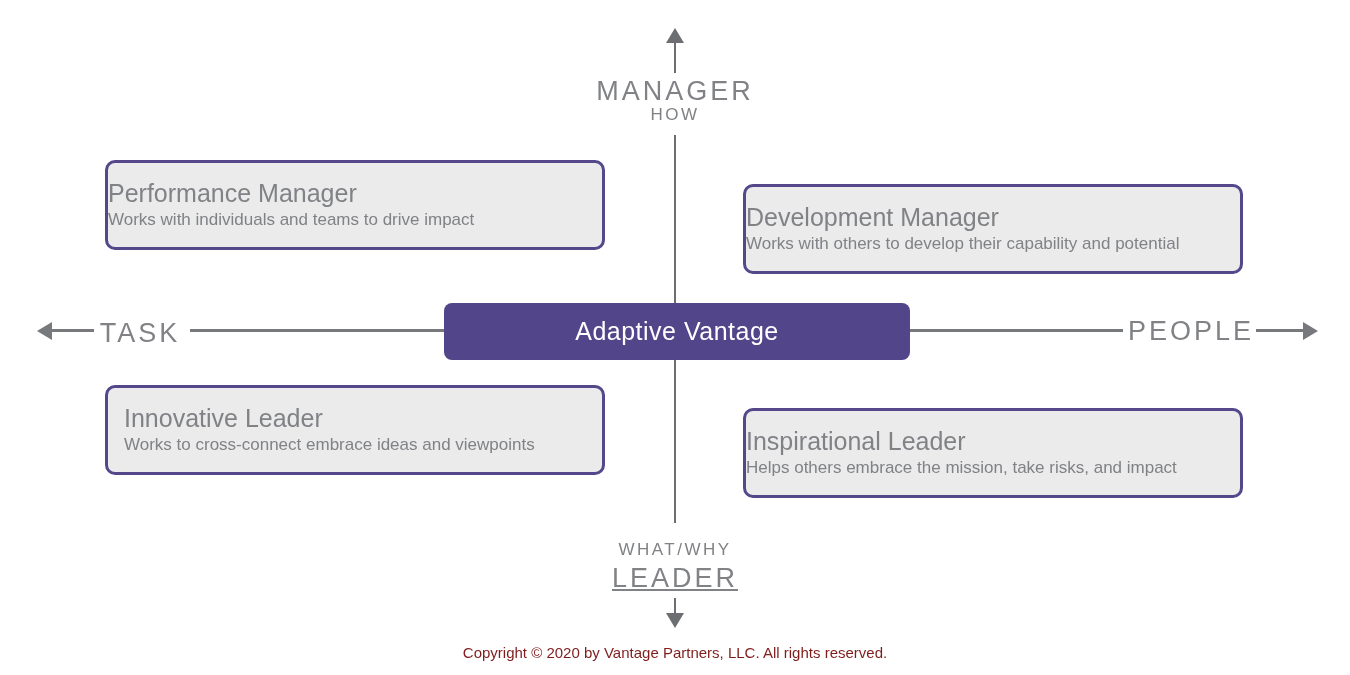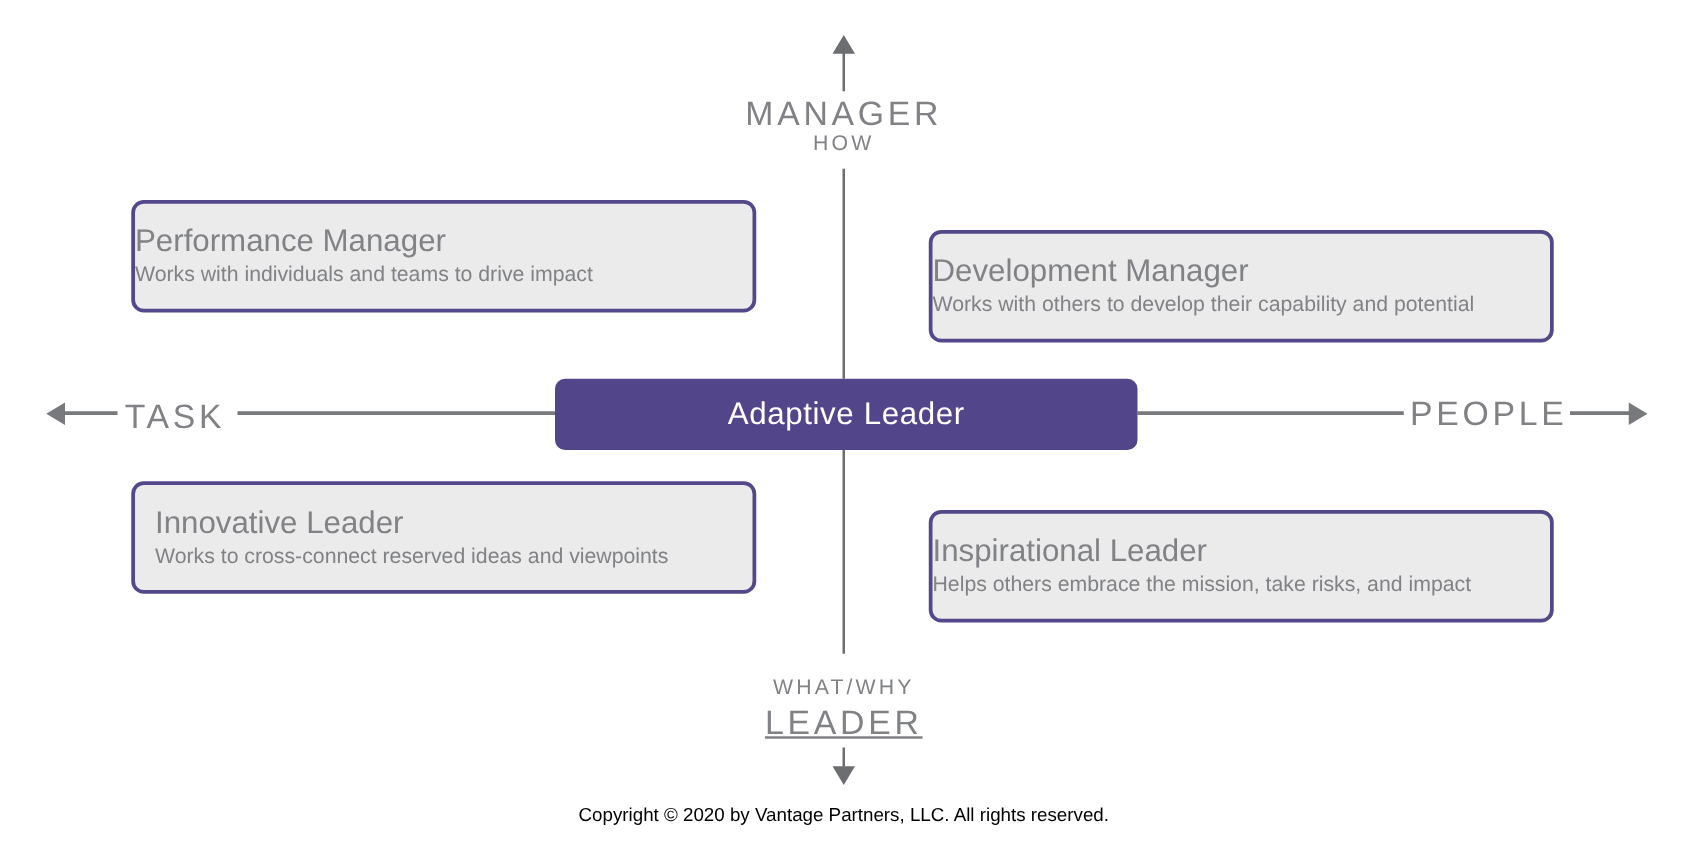--- a/index.html
+++ b/index.html
@@ -131,21 +131,21 @@
     font-size: 25px;
     letter-spacing: 0.5px;
   }
 
   
   .copyright {
     position: absolute;
     left: 675px;
     top: 644px;
     transform: translateX(-50%);
-    color: #000000;
+    color: #7f1d1d;
     font-size: 15px;
     white-space: nowrap;
   }
 </style>
 </head>
 <body>
 
 <div class="stage">
 
   <div class="arrowhead ah-up"></div>
@@ -173,27 +173,27 @@
     <div class="qdesc">Works with individuals and teams to drive impact</div>
   </div>
 
   <div class="qbox qbox-tr">
     <div class="qtitle">Development Manager</div>
     <div class="qdesc">Works with others to develop their capability and potential</div>
   </div>
 
   <div class="qbox qbox-bl">
     <div class="qtitle">Innovative Leader</div>
-    <div class="qdesc">Works to cross-connect reserved ideas and viewpoints</div>
+    <div class="qdesc">Works to cross-connect embrace ideas and viewpoints</div>
   </div>
 
   <div class="qbox qbox-br">
     <div class="qtitle">Inspirational Leader</div>
     <div class="qdesc">Helps others embrace the mission, take risks, and impact</div>
   </div>
 
   <div class="center-box">
-    <div class="center-label">Adaptive Leader</div>
+    <div class="center-label">Adaptive Vantage</div>
   </div>
 
   <div class="copyright">Copyright © 2020 by Vantage Partners, LLC. All rights reserved.</div>
 
 </div>
 
 </body></html>

